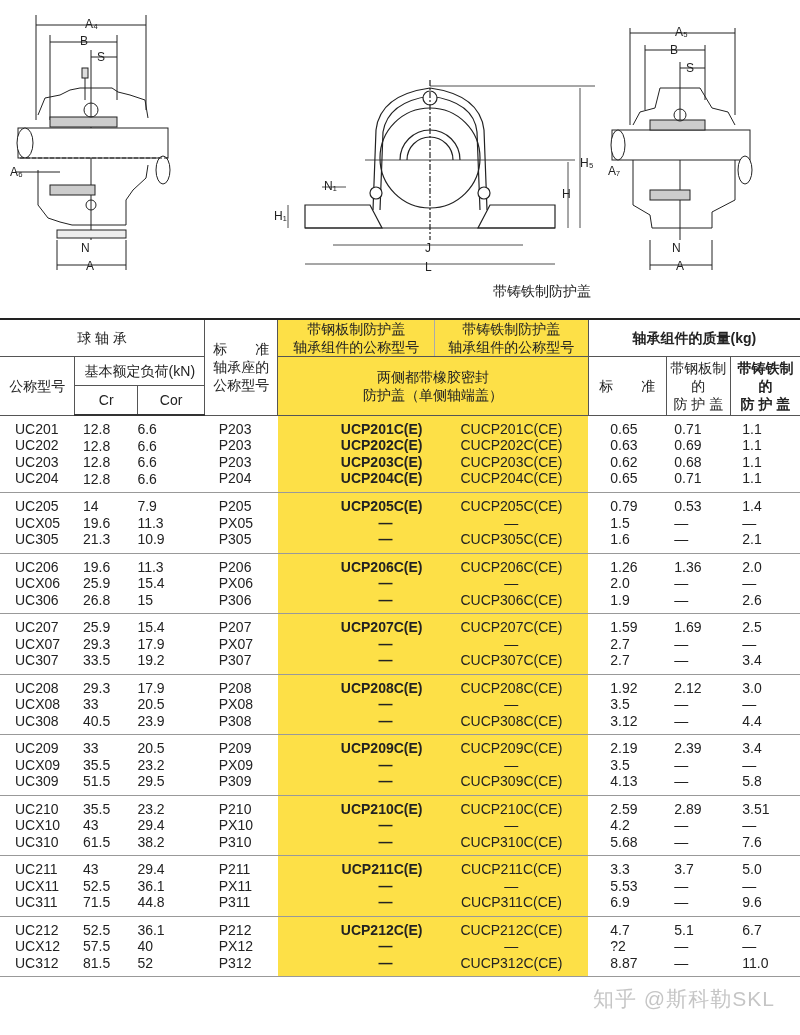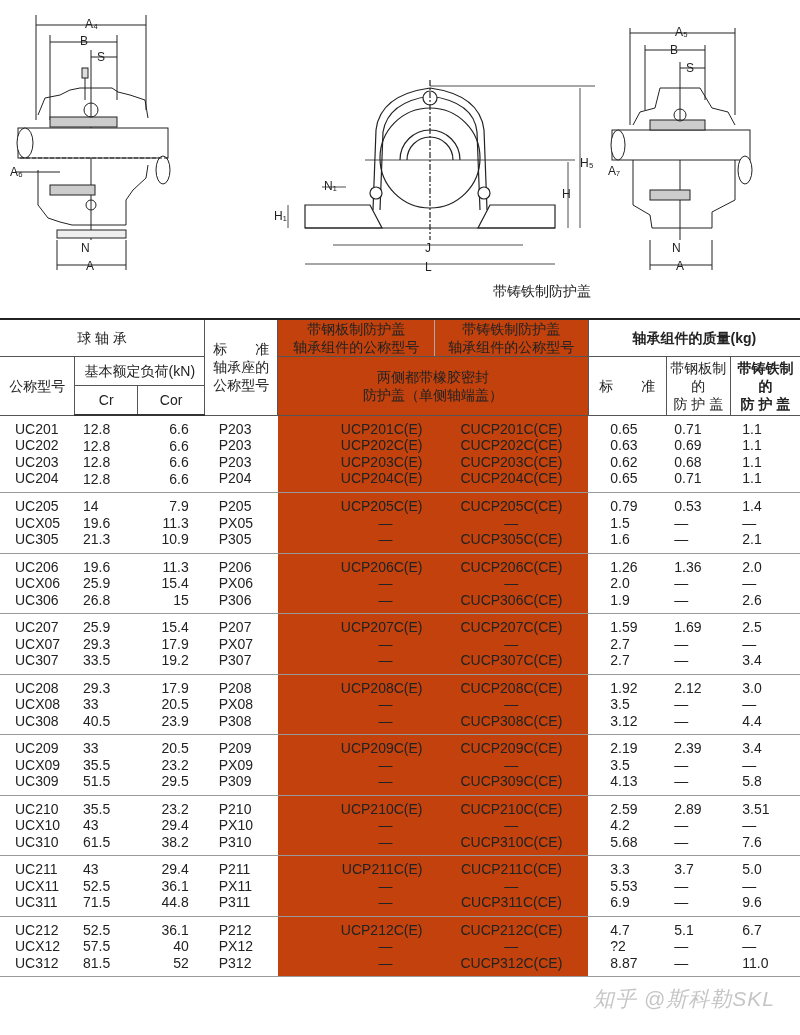--- a/index.html
+++ b/index.html
@@ -5,34 +5,34 @@
   html,body{margin:0;padding:0;background:#fff;}
   body{width:800px;height:1035px;position:relative;overflow:hidden;font-family:"Liberation Sans","DejaVu Sans",sans-serif;color:#222;}
   .drawings{position:absolute;left:0;top:0;width:800px;height:312px;}
   .caption{position:absolute;left:493px;top:283px;font-size:14px;color:#222;}
   .dim{font-size:12px;fill:#222;font-family:"Liberation Sans",sans-serif;}
   table{position:absolute;left:0;top:318px;width:800px;border-collapse:collapse;font-size:14px;}
   thead th{font-weight:normal;font-size:14px;line-height:18px;border:1px solid #555;padding:0;}
   thead{border-top:2px solid #222;}
   thead tr:last-child th{border-bottom:2px solid #333;}
   th.nb-l{border-left:none;} th.nb-r{border-right:none;font-weight:bold;}
-  .shade{background:#c2410c;}
+  .shade{background:#fde047;}
   tbody td{padding:0;line-height:16.5px;vertical-align:top;}
   tbody tr.grp td{border-bottom:1.5px solid #999;padding-top:5px;padding-bottom:5px;}
   .c1{width:64px;padding-left:15px !important;}
   .c2{width:62px;padding-left:8px !important;}
-  .c3{width:58px;text-align:right;padding-right:16px !important;}
+  .c3{width:58px;text-align:left;padding-right:16px !important;}
   .c4{width:66px;padding-left:14px !important;}
-  .c5{width:162px;text-align:right;padding-right:12px !important;font-weight:normal;}
+  .c5{width:162px;text-align:right;padding-right:12px !important;font-weight:bold;}
   .c6{width:168px;text-align:center;font-weight:normal;}
   .c7{width:64px;padding-left:22px !important;}
   .c8{width:64px;padding-left:8px !important;}
   .c9{width:66px;padding-left:12px !important;}
   .stack div{white-space:nowrap;}
-  .watermark{position:absolute;left:593px;top:985px;font-size:21px;color:rgba(150,150,150,0.55);letter-spacing:1px;font-style:italic;}
+  .watermark{position:absolute;left:593px;top:985px;font-size:21px;color:rgba(150,150,150,0.55);letter-spacing:1px;}
 </style>
 </head>
 <body>
 
 <svg class="drawings" viewBox="0 0 800 312" xmlns="http://www.w3.org/2000/svg">
   <g stroke="#222" fill="none" stroke-width="1">
 
     <line x1="36" y1="25" x2="146" y2="25"></line>
       <line x1="36" y1="15" x2="36" y2="120"></line>
       <line x1="146" y1="15" x2="146" y2="110"></line>

